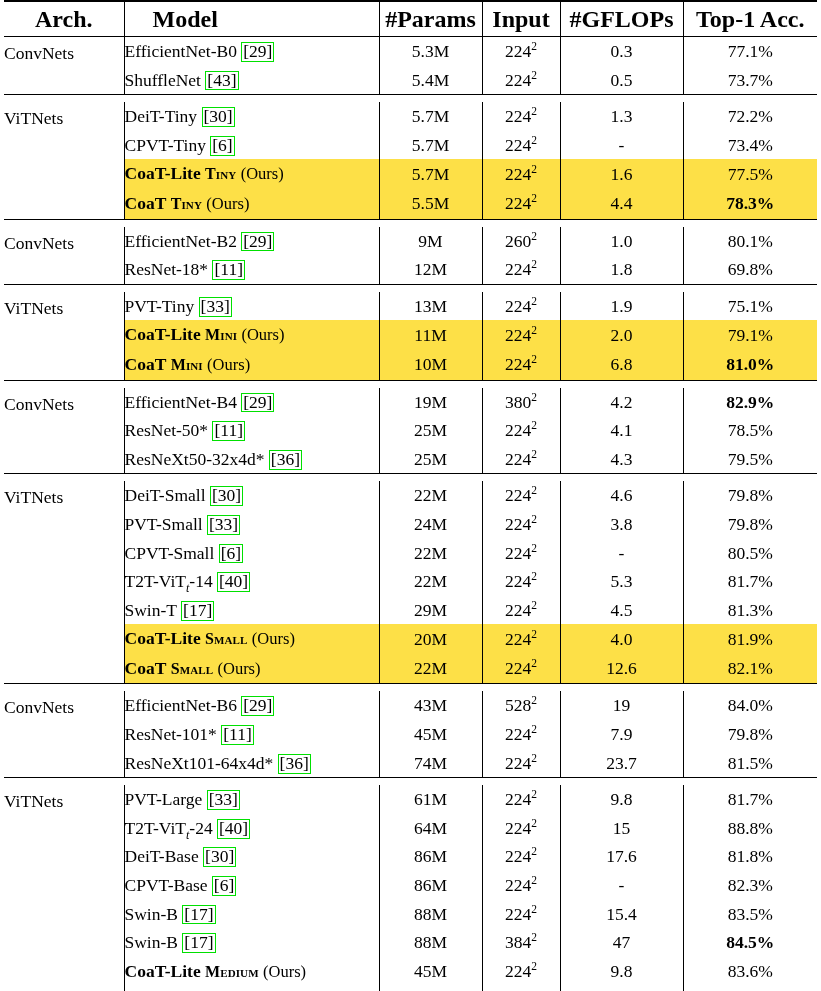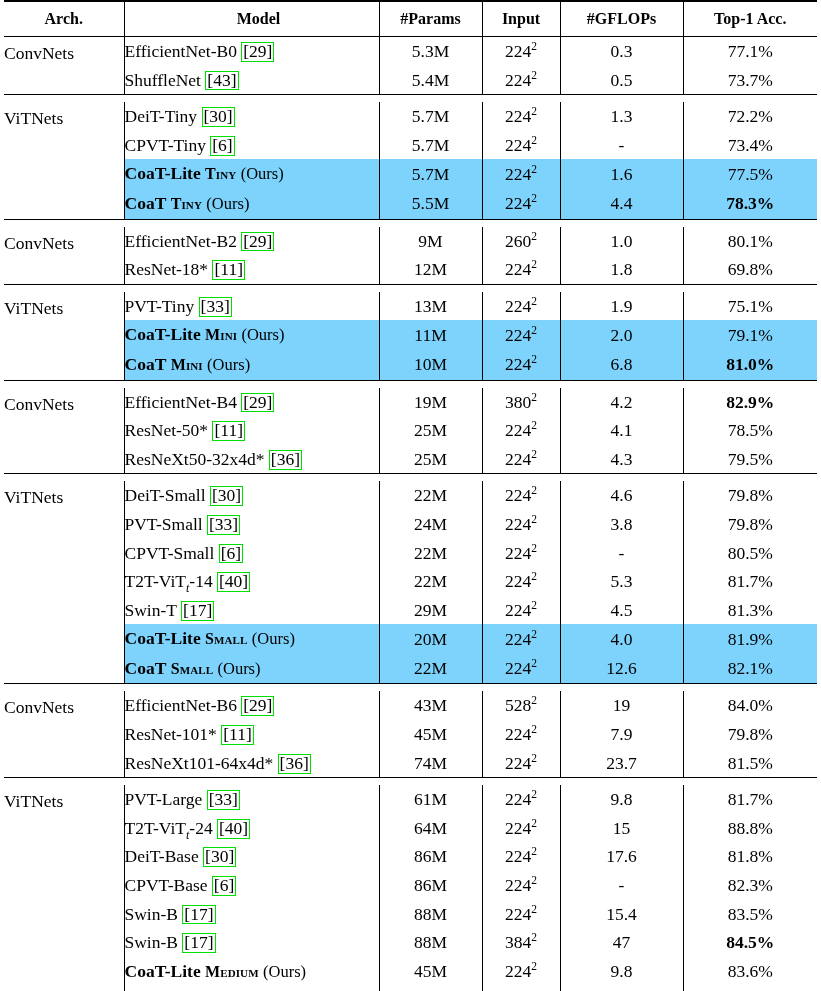--- a/index.html
+++ b/index.html
@@ -42,43 +42,43 @@
   .rule-head th { border-bottom: 1.1px solid #000; }
 
   
   .vl { border-left: 1.1px solid #000; }
 
   th.hcell {
     font-weight: bold;
     text-align: center;
     height: 34px;
     line-height: 34px;
-    font-size: 16px;
+    font-size: 24px;
   }
   th.hcell.left {
-    text-align: center;
-    padding-left: 14px;
+    text-align: left;
+    padding-left: 28px;
   }
   td.arch {
     text-align: left;
     padding-left: 12px;
   }
   td.model {
     text-align: left;
     padding-left: 10px;
   }
   td.num {
     text-align: center;
   }
   tr.row td {
     height: 28.6px;
     line-height: 28.6px;
   }
   tr.shaded td {
-    background: #7dd3fc;
+    background: #fde047;
   }
   .bold { font-weight: bold; }
   .sc {
     font-variant: small-caps;
     font-size: 16px;
     font-weight: bold;
     letter-spacing: 0.1px;
   }
   .ours {
     font-size: 16.5px;

